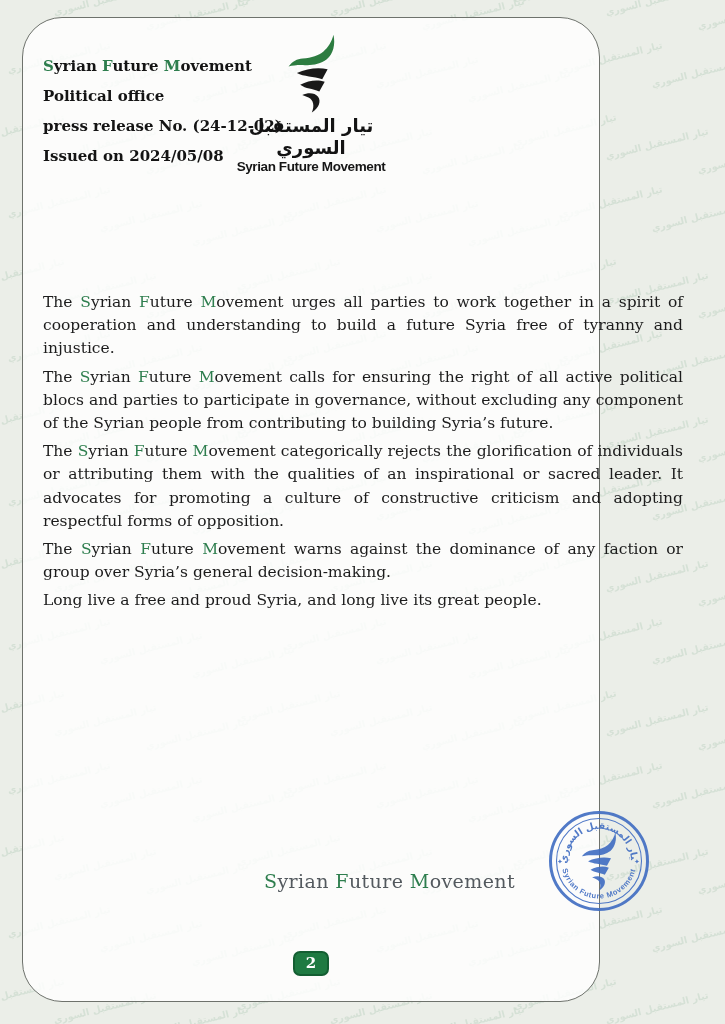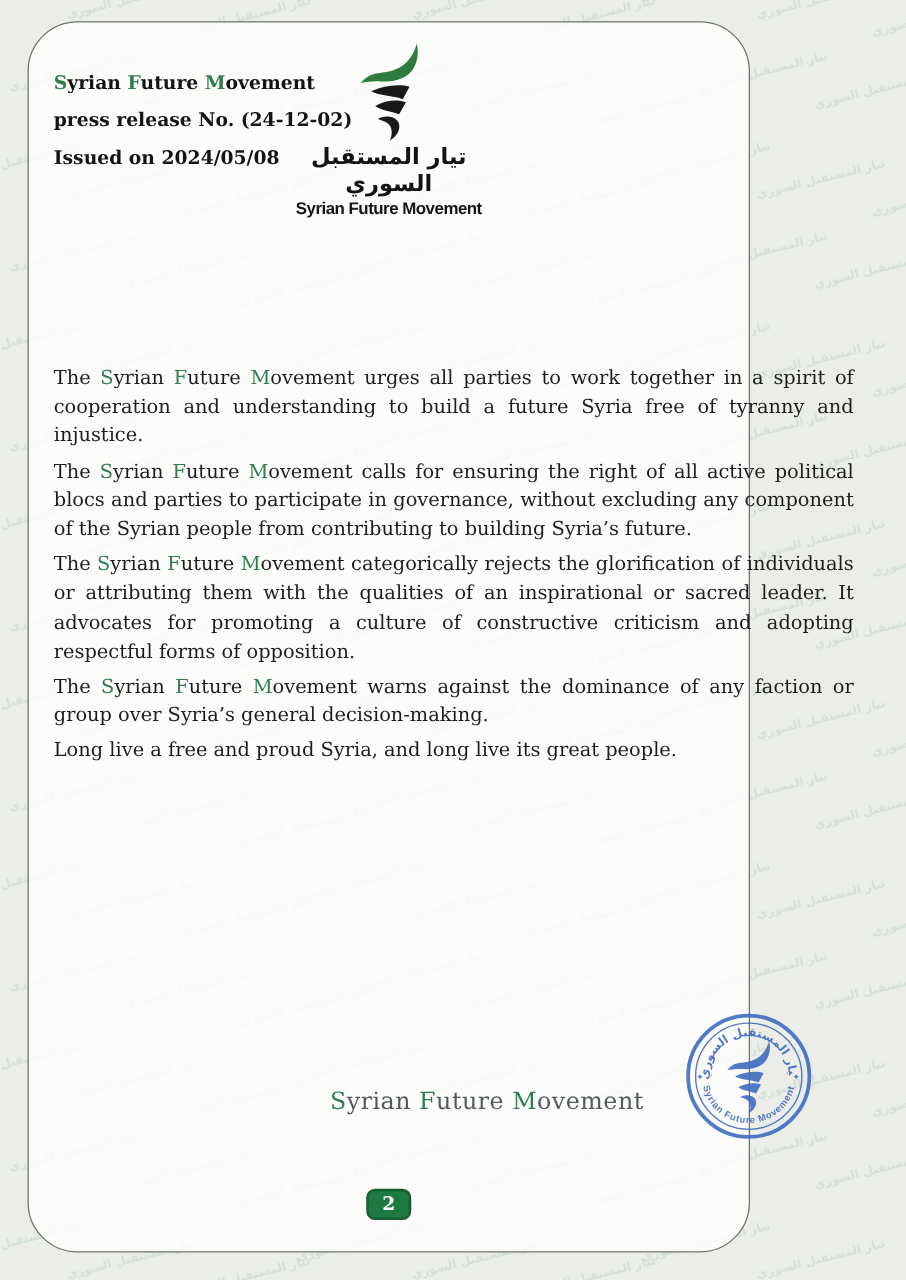--- a/index.html
+++ b/index.html
@@ -189,20 +189,21 @@
     <span style="left: 420px; top: 1016px;">تيار المستقبل السوري</span>
     <span style="left: 512px; top: 988px;">تيار المستقبل السوري</span>
     <span style="left: 604px; top: 1002px;">تيار المستقبل السوري</span>
     <span style="left: 696px; top: 1016px;">تيار المستقبل السوري</span>
   </div>
 
 <div class="page">
 
   <div class="header-info">
     <div><span class="gi">S</span>yrian <span class="gi">F</span>uture <span class="gi">M</span>ovement</div>
+    <div>Political office</div>
     <div>press release No. (24-12-02)</div>
     <div>Issued on 2024/05/08</div>
   </div>
 
   <div class="logo">
     <svg width="50" height="79" viewBox="0 0 60 95">
       <use href="#bird-head" fill="#2c7c40"></use>
       <use href="#bird-flame" fill="#191919"></use>
     </svg>
     <div class="logo-ar">تيار المستقبل السوري</div>

